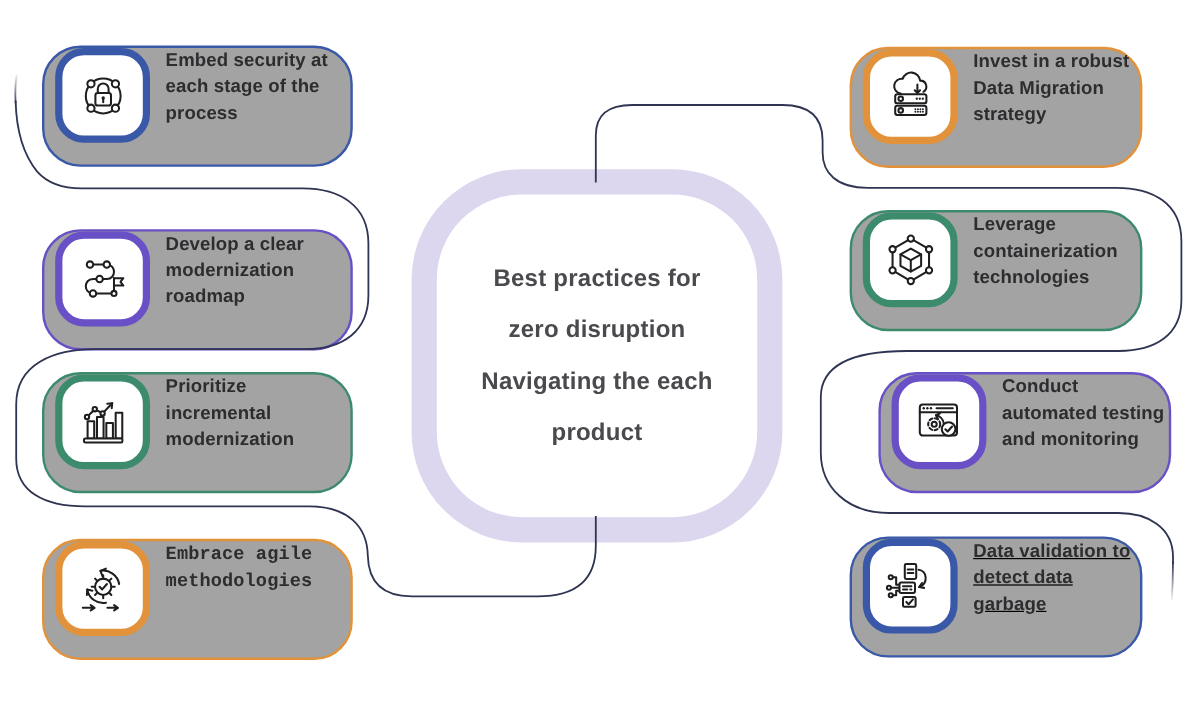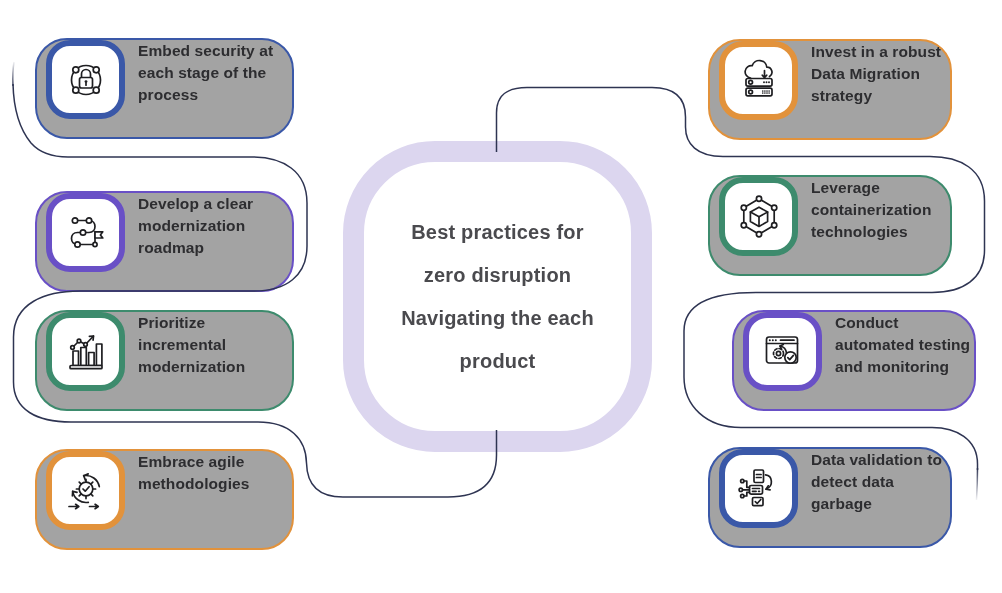--- a/index.html
+++ b/index.html
@@ -20,25 +20,25 @@
   }
   .card {
     position:absolute; width:259px; height:101px; box-sizing:border-box;
     border:2px solid var(--accent,#3a58a8); border-radius:32px; background:#a3a3a3;
     display:flex; align-items:flex-start; z-index:2;
   }
   .card.right { width:244px; }
   .pos-l1 { left:35px; top:38px; }
   .pos-l2 { left:35px; top:191px; }
   .pos-l3 { left:35px; top:310px; }
-  .pos-l4 { left:35px; top:449px; }
+  .pos-l4 { left:35px; top:449px;font-family:Liberation Mono, monospace; }
   .pos-r1 { left:708px; top:39px; }
   .pos-r2 { left:708px; top:175px; }
   .pos-r3 { left:708px; top:310px;margin-left:24px; }
-  .pos-r4 { left:708px; top:447px; }
+  .pos-r4 { left:708px; top:447px;text-decoration:underline; }
   .icon-box {
     width:79px; height:79px; box-sizing:border-box; flex:none;
     border:6.5px solid var(--accent,#3a58a8); border-radius:24px; background:#fff;
     margin-left:9px; display:flex; align-items:center; justify-content:center;
   }
   .icon-box svg { width:48px; height:48px; stroke:#1e1e21; stroke-width:1.7; fill:none;
     stroke-linecap:round; stroke-linejoin:round; }
   .icon-box svg .fillwhite { fill:#ffffff; }
   .icon-box svg .filldark  { fill:#1e1e21; stroke:none; }
   .card-label {

